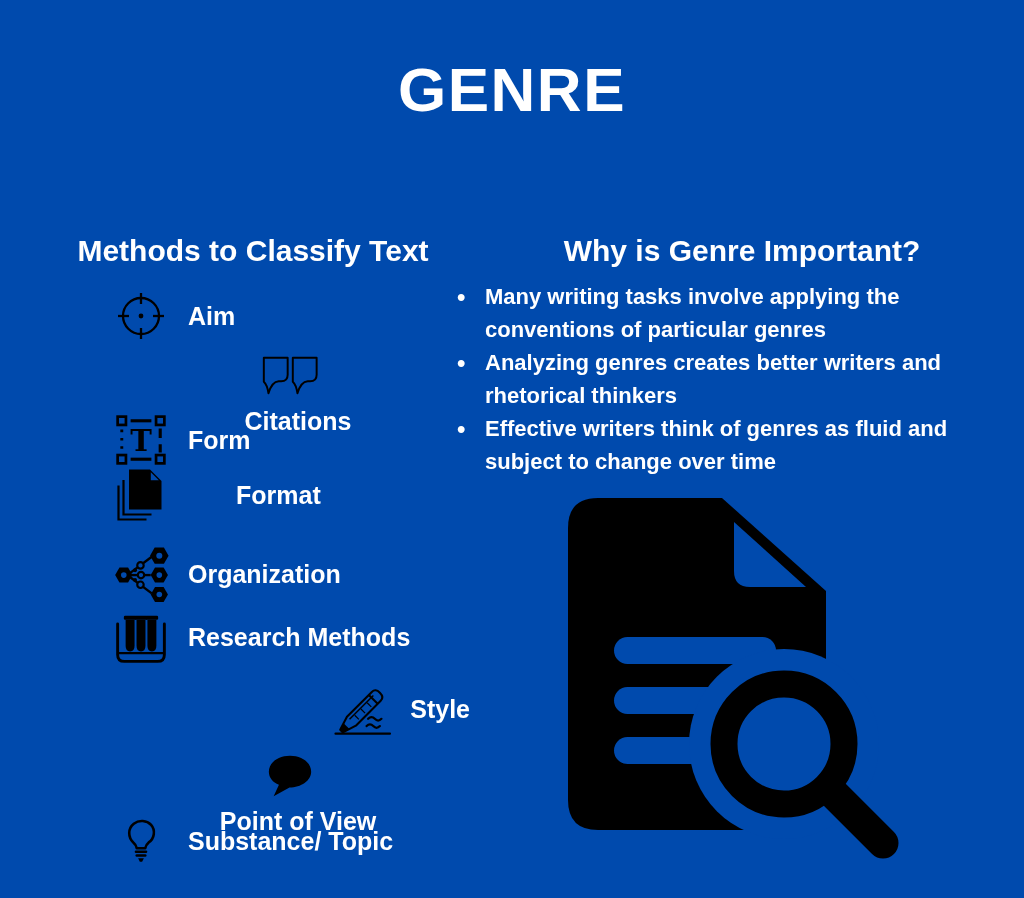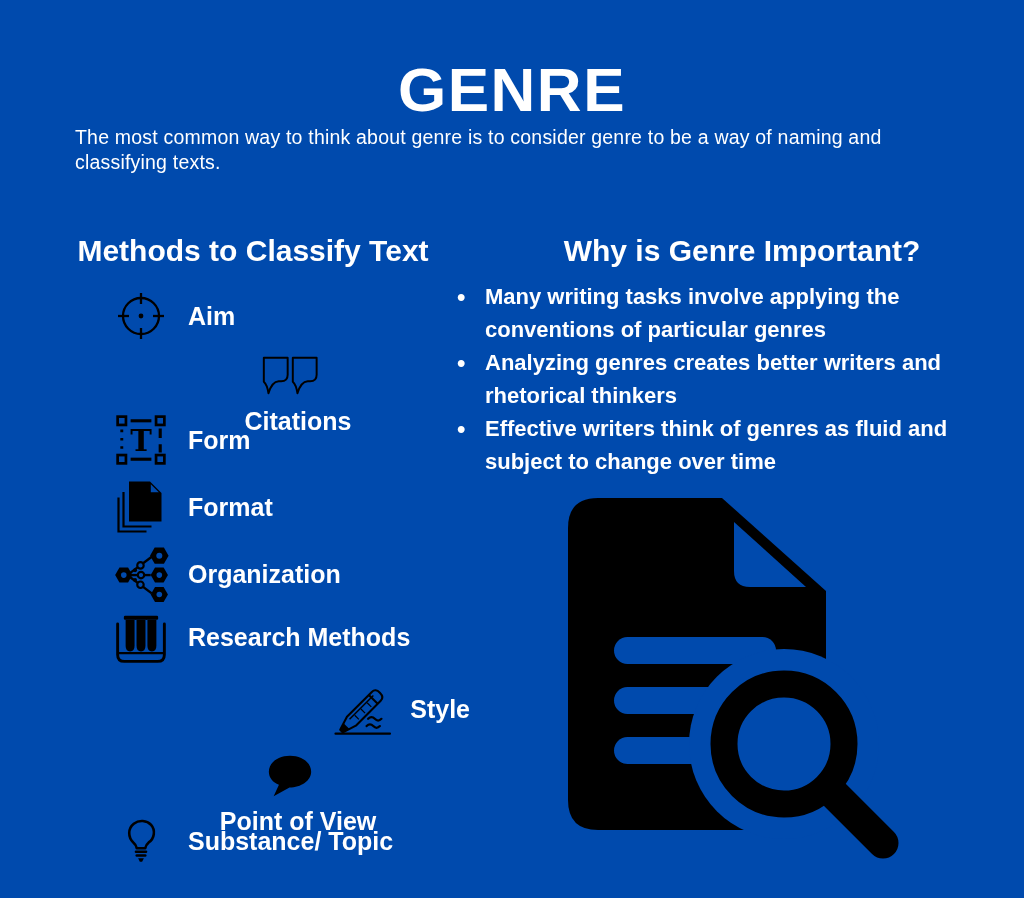--- a/index.html
+++ b/index.html
@@ -34,21 +34,21 @@
   .h-left{position:absolute;left:28px;top:224px;width:430px;text-align:center;}
   .h-right{position:absolute;left:498px;top:224px;width:468px;text-align:center;}
 
   .m-row{
     position:absolute;left:110px;height:62px;width:360px;
     display:flex;align-items:center;
   }
   .m-row:nth-of-type(1){top:285px;}
   .m-row:nth-of-type(2){top:345px;flex-direction:column;}
   .m-row:nth-of-type(3){top:409px;}
-  .m-row:nth-of-type(4){top:476px;}
+  .m-row:nth-of-type(4){top:464px;gap:48px;}
   .m-row:nth-of-type(5){top:543px;}
   .m-row:nth-of-type(6){top:606px;}
   .m-row:nth-of-type(7){top:678px;justify-content:flex-end;}
   .m-row:nth-of-type(8){top:745px;flex-direction:column;}
   .m-row:nth-of-type(9){top:810px;}
   .m-icon{
     width:62px;height:62px;flex:0 0 62px;
     display:flex;align-items:center;justify-content:center;
     color:var(--icon,#000);
   }
@@ -79,21 +79,20 @@
   .bg-f{fill:var(--background,#004AAD);}
   .bg-sf{fill:var(--background,#004AAD);stroke:var(--icon,#000);}
 </style>
 </head>
 <body>
 
 <div class="canvas">
 
   <h1 class="title">GENRE</h1>
 
-  <p class="intro">The most common way to think about genre is to consider genre to be a way of naming and classifying texts.</p>
 
   <h2 class="h-left">Methods to Classify Text</h2>
   <h2 class="h-right">Why is Genre Important?</h2>
 
   <div class="m-row">
     <span class="m-icon">
       <svg viewBox="0 0 52 52" width="52" height="52">
         <circle class="ink-s" stroke-width="2.3" cx="26" cy="26" r="18"></circle>
         <circle class="ink-f" cx="26" cy="26" r="2.4"></circle>
         <line class="ink-s" stroke-width="2.3" x1="26" y1="3" x2="26" y2="14"></line>

